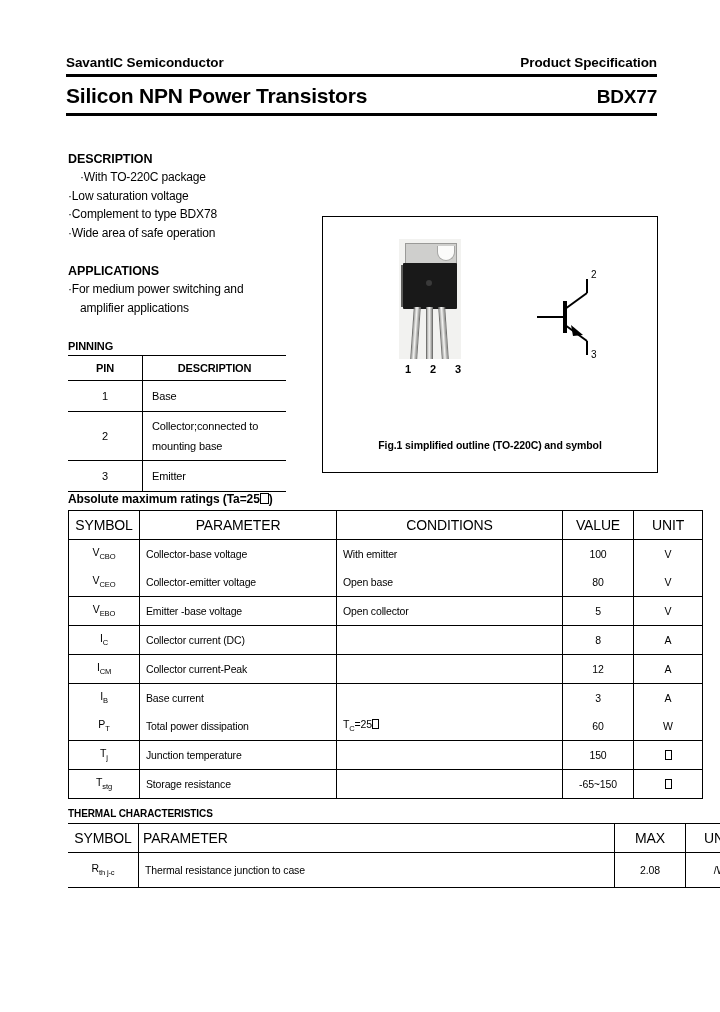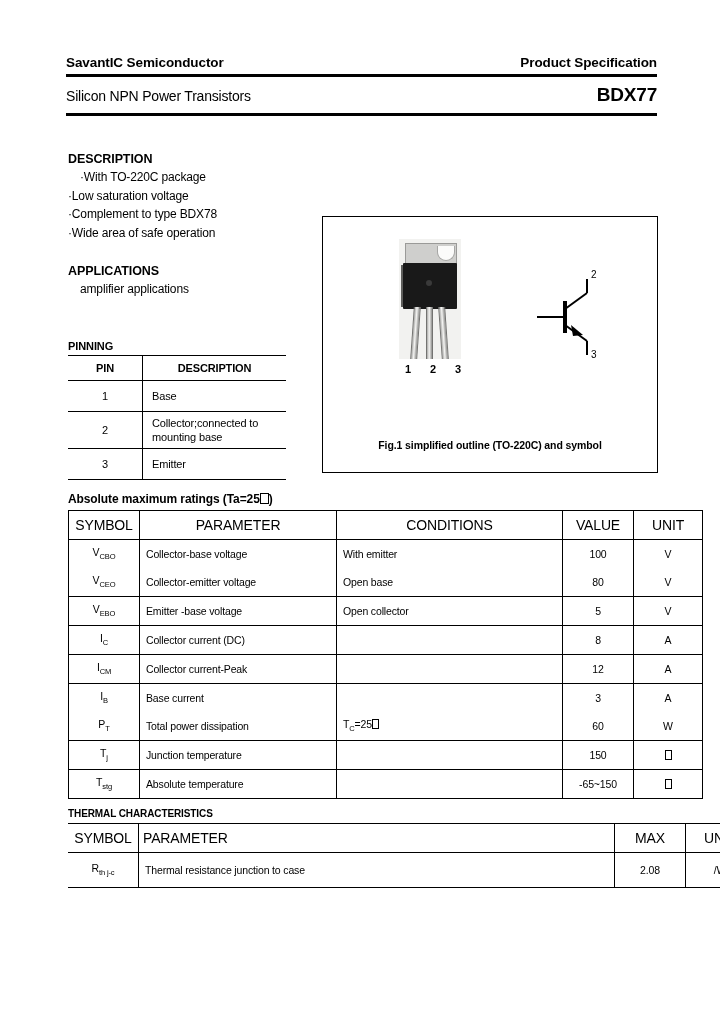--- a/index.html
+++ b/index.html
@@ -46,22 +46,22 @@
 
   .title-row {
     position: absolute;
     left: 66px; top: 84px;
     width: 591px;
     display: flex;
     justify-content: space-between;
     align-items: baseline;
   }
   .title-main {
-    font-size: 14px;
-    font-weight: normal;
+    font-size: 21px;
+    font-weight: bold;
     letter-spacing: -0.2px;
   }
   .title-part {
     font-size: 19px;
     font-weight: bold;
     letter-spacing: -0.2px;
   }
 
   
   .sec-head {
@@ -102,21 +102,21 @@
   }
   #pinning-table .c-desc { text-align: left; padding-left: 9px; }
   #pinning-table thead th {
     font-weight: bold;
     text-align: center;
     font-size: 11px;
     padding: 6px 6px;
   }
   #pinning-table thead th.c-desc { text-align: center; padding-left: 6px; }
   #pinning-table tbody td { height: 22px; }
-  .two-line { line-height: 14px; }
+  .two-line { line-height: 20px; }
 
   
   #figure-box {
     position: absolute;
     left: 322px; top: 216px;
     width: 334px; height: 255px;
     border: 1.5px solid #000;
     background: #fff;
     overflow: hidden;
   }
@@ -292,20 +292,21 @@
       <div class="indent">·With TO-220C package</div>
       <div>·Low saturation voltage</div>
       <div>·Complement to type BDX78</div>
       <div>·Wide area of safe operation</div>
     </div>
   </div>
 
   <div id="applications-block">
     <div class="sec-head">APPLICATIONS</div>
     <div class="bullets">
+      <div>·For medium power switching and</div>
       <div class="indent">amplifier applications</div>
     </div>
   </div>
 
   <div id="pinning-block">
     <div class="pin-caption">PINNING</div>
     <table class="tbl" id="pinning-table">
       <thead>
         <tr>
           <th class="c-pin">PIN</th>
@@ -444,21 +445,21 @@
         <tr>
           <td class="col-sym"><span>T</span><sub>j</sub></td>
           <td class="col-par">Junction temperature</td>
           <td class="col-cond"></td>
           <td class="col-val">150</td>
           <td class="col-unit"><span class="tofu-sm"></span></td>
         </tr>
 
         <tr>
           <td class="col-sym"><span>T</span><sub>stg</sub></td>
-          <td class="col-par">Absolute temperature</td>
+          <td class="col-par">Storage resistance</td>
           <td class="col-cond"></td>
           <td class="col-val">-65~150</td>
           <td class="col-unit"><span class="tofu-sm"></span></td>
         </tr>
       </tbody>
     </table>
   </div>
 
   <div id="thermal-block">
     <div class="th-head">THERMAL CHARACTERISTICS</div>

